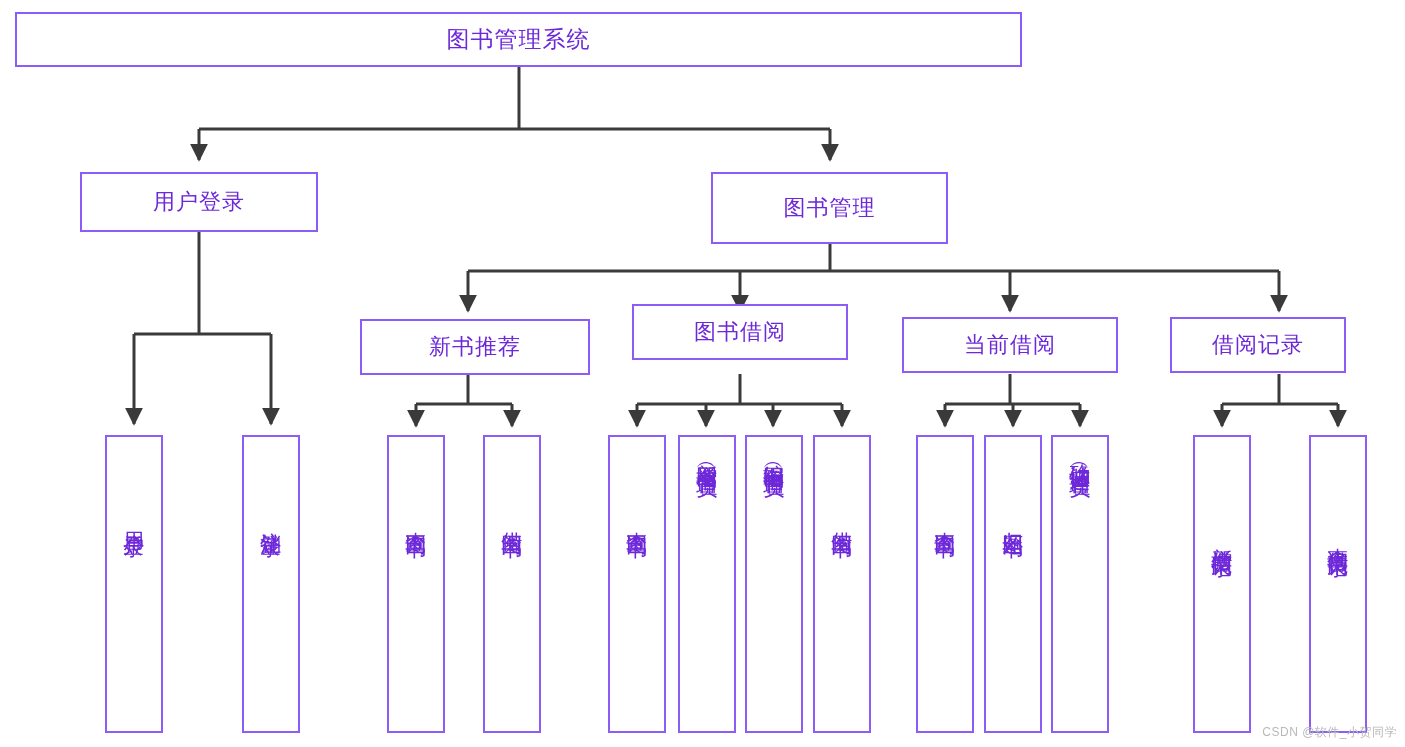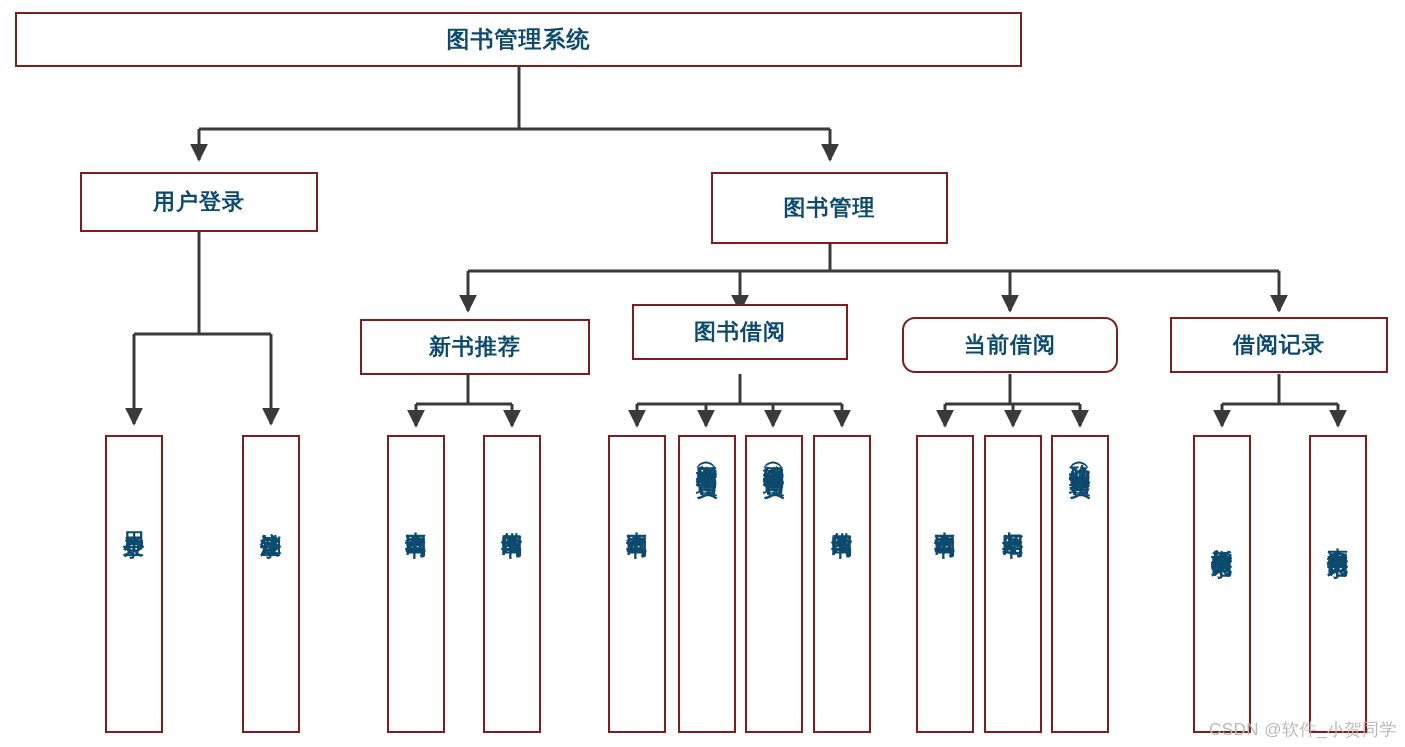--- a/index.html
+++ b/index.html
@@ -19,28 +19,27 @@
     position: absolute;
     left: 0;
     top: 0;
     width: 1405px;
     height: 747px;
     pointer-events: none;
   }
   .node {
     position: absolute;
     box-sizing: border-box;
-    border: 2px solid #7f1d1d;
+    border: 2px solid #8b5cf6;
     background: #ffffff;
     display: flex;
     align-items: center;
     justify-content: center;
-    color: #0c4a6e;
+    color: #6d28d9;
     z-index: 2;
-    font-weight: bold;
   }
   .node.h {
     font-size: 22px;
     line-height: 1.1;
     letter-spacing: 1px;
   }
   .node.root {
     font-size: 23px;
   }
   .node.v {
@@ -63,21 +62,21 @@
   .node.v.mid3 .vtext {
     margin-top: 88px;
   }
   .node.v.top .vtext {
     margin-top: 4px;
   }
   .watermark {
     position: absolute;
     right: 8px;
     bottom: 6px;
-    font-size: 17px;
+    font-size: 12px;
     color: #b9b9b9;
     letter-spacing: 0.5px;
     z-index: 5;
     white-space: nowrap;
   }
 </style>
 </head>
 <body>
 
 <div id="canvas">
@@ -133,22 +132,22 @@
     </g>
   </svg>
 
   <div class="node h root" style="left:15px; top:12px; width:1007px; height:55px;">图书管理系统</div>
 
   <div class="node h" style="left:80px; top:172px; width:238px; height:60px;">用户登录</div>
   <div class="node h" style="left:711px; top:172px; width:237px; height:72px;">图书管理</div>
 
   <div class="node h" style="left:360px; top:319px; width:230px; height:56px;">新书推荐</div>
   <div class="node h" style="left:632px; top:304px; width:216px; height:56px;">图书借阅</div>
-  <div class="node h" style="left:902px; top:317px; width:216px; height:56px;border-radius:13px;">当前借阅</div>
-  <div class="node h" style="left:1170px; top:317px; width:218px; height:56px;">借阅记录</div>
+  <div class="node h" style="left:902px; top:317px; width:216px; height:56px;">当前借阅</div>
+  <div class="node h" style="left:1170px; top:317px; width:176px; height:56px;">借阅记录</div>
 
   <div class="node v mid" style="left:105px; top:435px; width:58px; height:298px;">
     <span class="vtext">用户登录</span>
   </div>
   <div class="node v mid" style="left:242px; top:435px; width:58px; height:298px;">
     <span class="vtext">注销登录</span>
   </div>
 
   <div class="node v mid" style="left:387px; top:435px; width:58px; height:298px;">
     <span class="vtext">查询图书</span>

